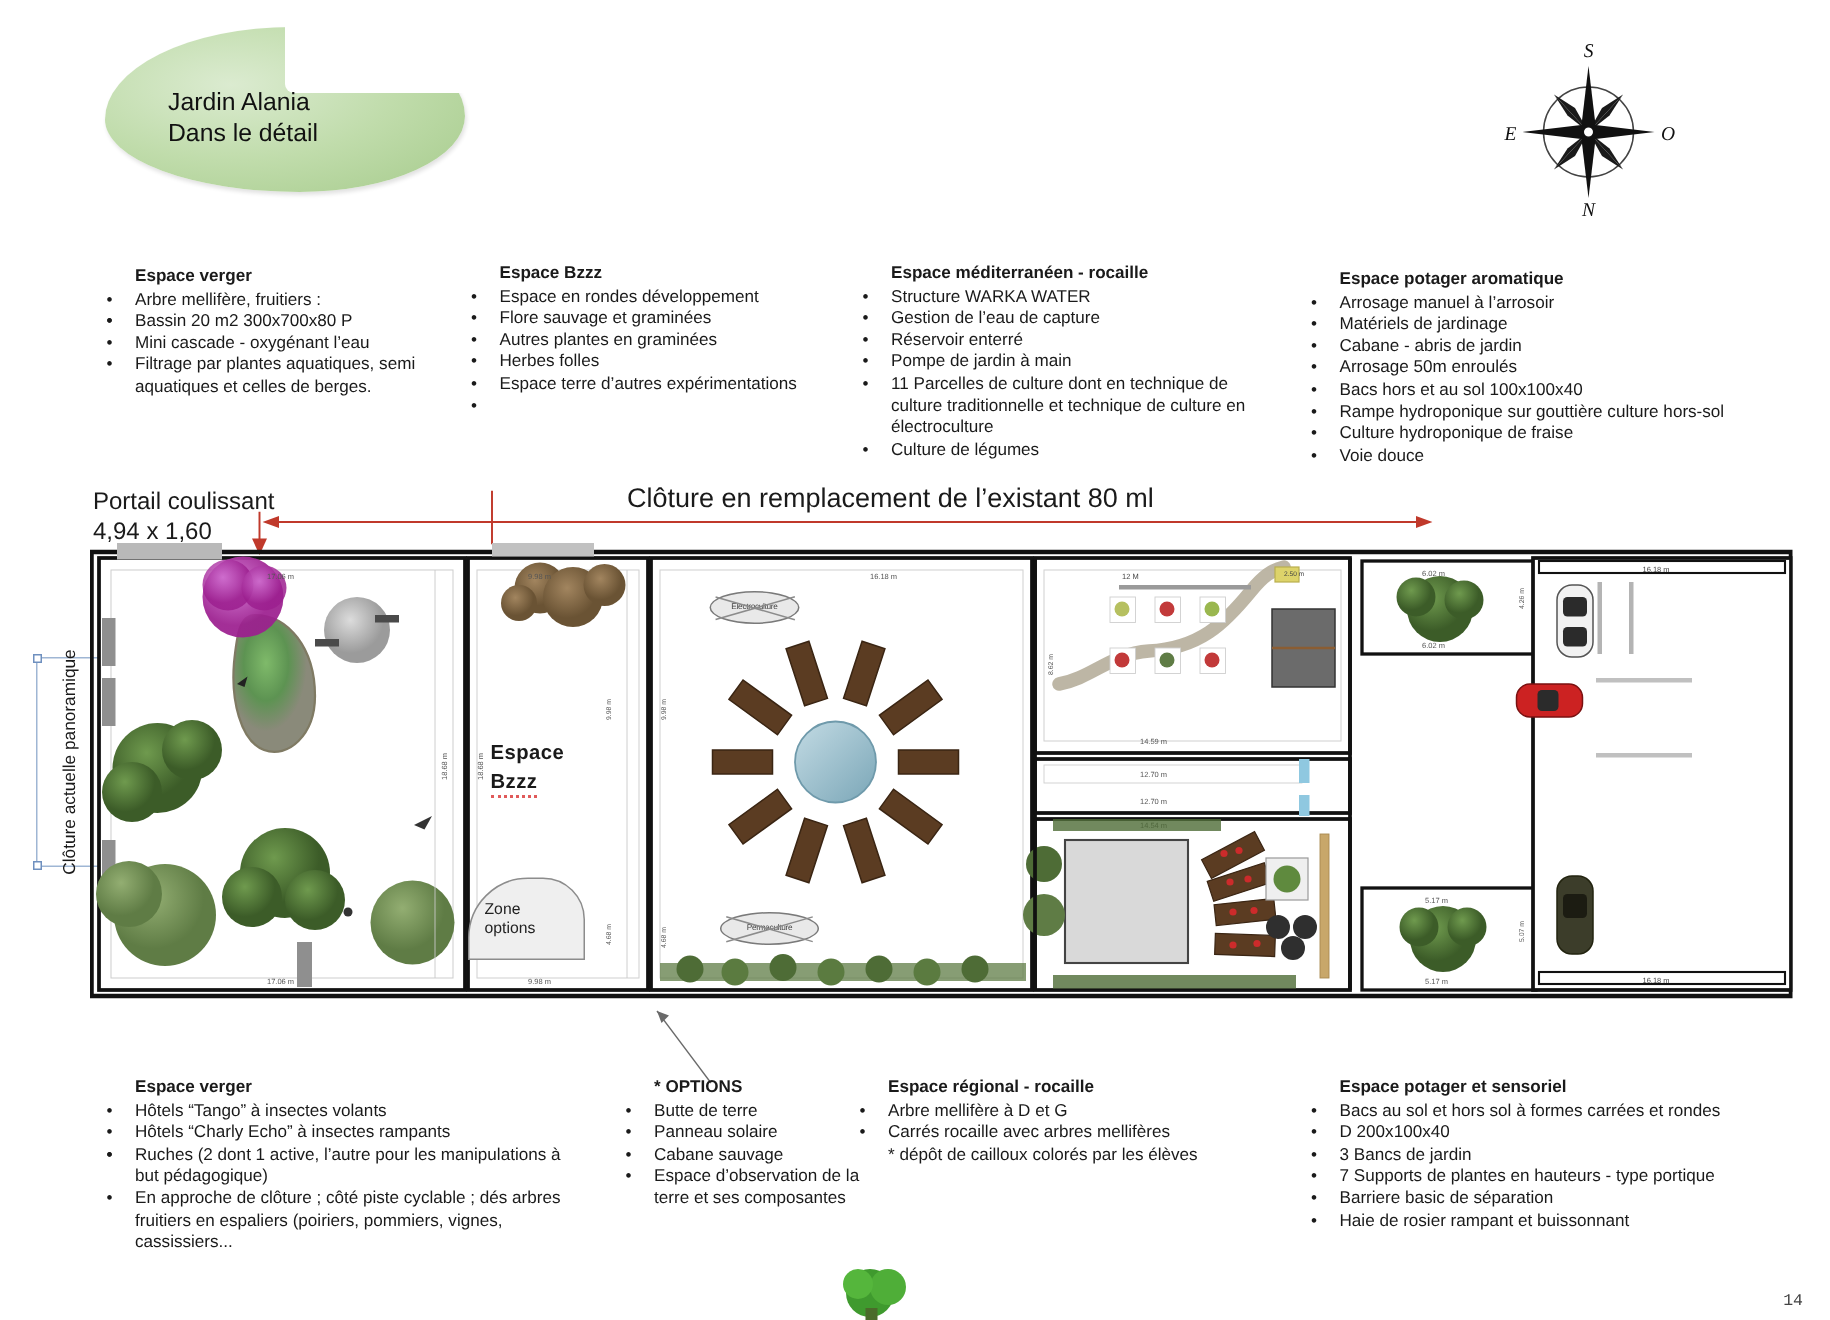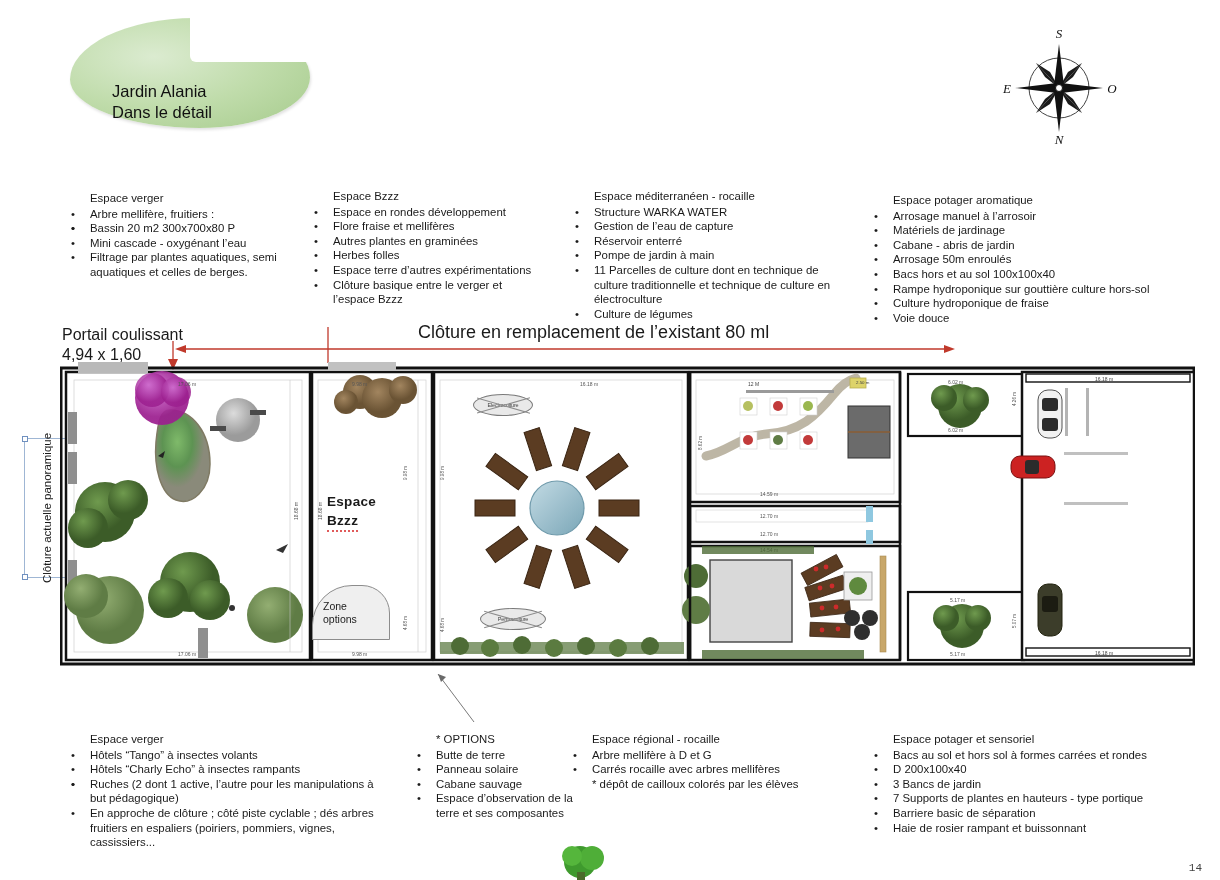--- a/index.html
+++ b/index.html
@@ -25,29 +25,28 @@
   }
   #title-blob .notch {
     position:absolute; right:-2px; top:-2px; width:122px; height:46px;
     background:#ffffff;
     border-bottom-left-radius:6px;
   }
   #title-blob .title-text {
     position:absolute; left:42px; top:40px;
     font-size:16.5px; line-height:21px; color:#111; z-index:4;
     white-space:nowrap;
-    margin-top:23px;
   }
 
   
   #compass { position:absolute; left:995px; top:22px; width:128px; height:126px; }
 
   
   .txtcol { position:absolute; font-size:11.4px; line-height:14.6px; }
-  .txtcol .hd { font-weight:normal; margin:17px 0 1px 0; }
+  .txtcol .hd { font-weight:bold; margin:3px 0 1px 0; }
   .txtcol ul { list-style:none; margin:0; padding:0; }
   .txtcol li { position:relative; padding-left:0; margin:0; }
 
   .squiggle { border-bottom:2px dotted #e05a5a; padding-bottom:0px; }
 
   
   #col-verger      { left:90px;  top:174px; width:190px; }
   #col-bzzz        { left:333px; top:172px; width:200px; }
   #col-medit       { left:594px; top:172px; width:250px; }
   #col-potager-aro { left:893px; top:176px; width:290px; }
@@ -161,25 +160,25 @@
     <li style="padding-left:0"><span style="position:absolute;left:-19px;top:0">•</span><span>Bassin 20 m2 300x700x80 P</span></li>
     <li style="padding-left:0"><span style="position:absolute;left:-19px;top:0">•</span><span>Mini cascade - oxygénant l’eau</span></li>
     <li style="padding-left:0"><span style="position:absolute;left:-19px;top:0">•</span><span>Filtrage par plantes aquatiques, semi aquatiques et celles de berges.</span></li>
   </ul>
 </div>
 
 <div class="txtcol" id="col-bzzz">
   <div class="hd">Espace Bzzz</div>
   <ul>
     <li><span style="position:absolute;left:-19px;top:0">•</span><span>Espace en rondes développement</span></li>
-    <li><span style="position:absolute;left:-19px;top:0">•</span><span>Flore fraise et mellifères</span></li>
+    <li><span style="position:absolute;left:-19px;top:0">•</span><span>Flore sauvage et graminées</span></li>
     <li><span style="position:absolute;left:-19px;top:0">•</span><span>Autres plantes en graminées</span></li>
     <li><span style="position:absolute;left:-19px;top:0">•</span><span>Herbes folles</span></li>
     <li><span style="position:absolute;left:-19px;top:0">•</span><span>Espace terre d’autres expérimentations</span></li>
-    <li><span style="position:absolute;left:-19px;top:0">•</span><span>Clôture basique entre le verger et l’espace Bzzz</span></li>
+    <li><span style="position:absolute;left:-19px;top:0">•</span></li>
   </ul>
 </div>
 
 <div class="txtcol" id="col-medit">
   <div class="hd">Espace méditerranéen - rocaille</div>
   <ul>
     <li><span style="position:absolute;left:-19px;top:0">•</span><span>Structure WARKA WATER</span></li>
     <li><span style="position:absolute;left:-19px;top:0">•</span><span>Gestion de l’eau de capture</span></li>
     <li><span style="position:absolute;left:-19px;top:0">•</span><span>Réservoir enterré</span></li>
     <li><span style="position:absolute;left:-19px;top:0">•</span><span>Pompe de jardin à main</span></li>

